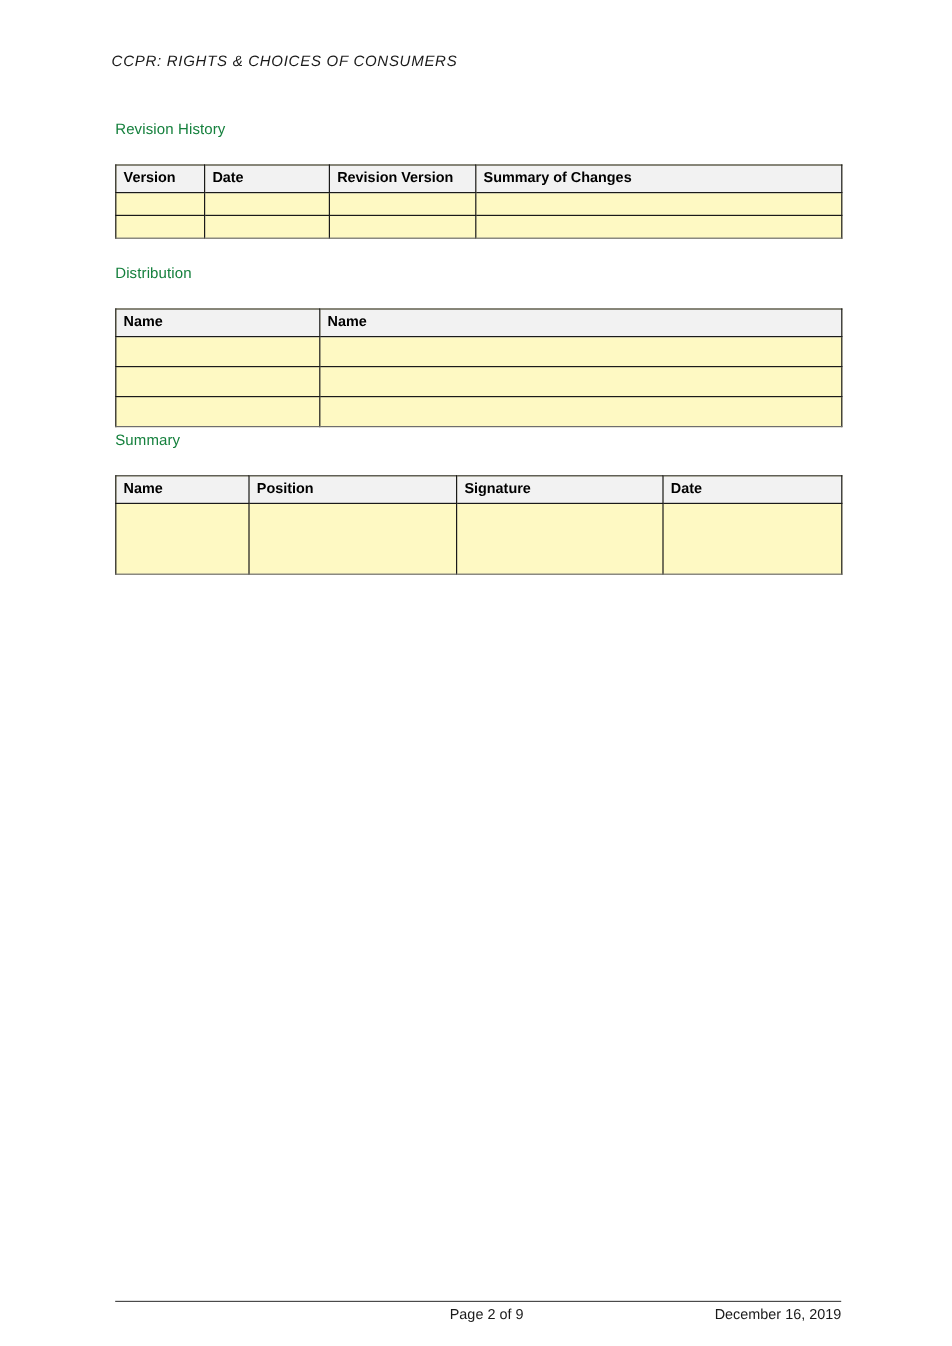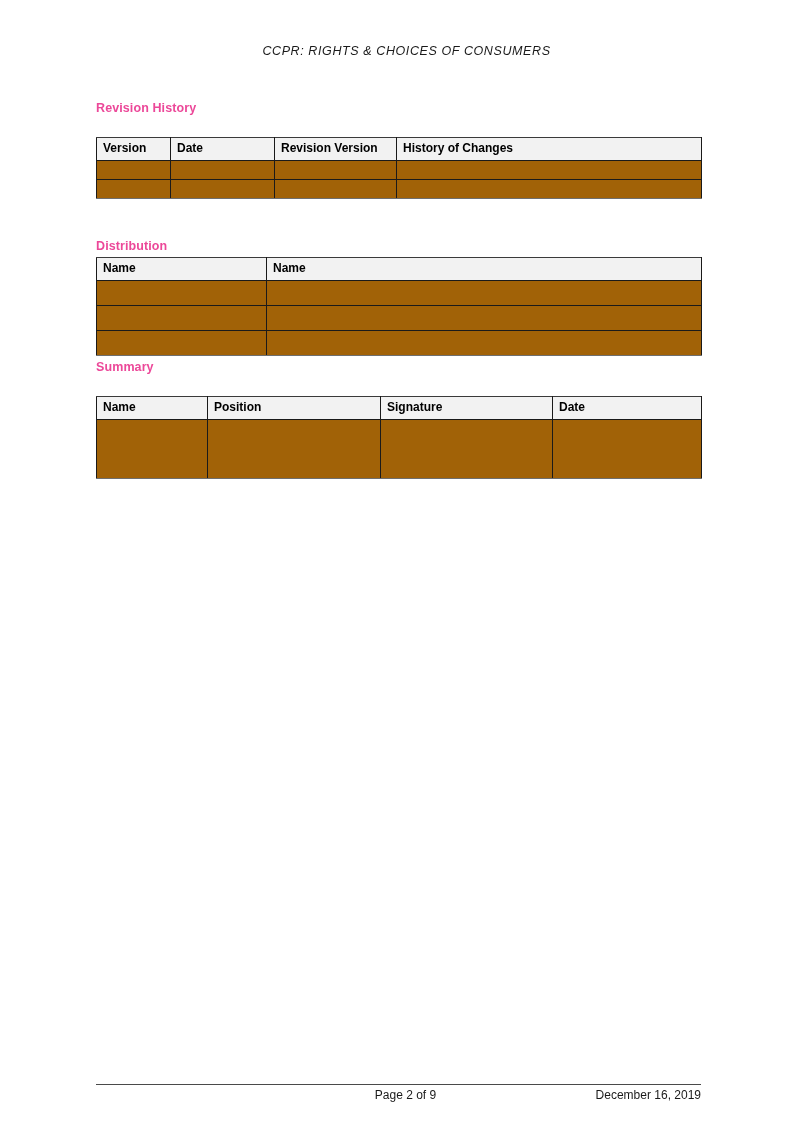--- a/index.html
+++ b/index.html
@@ -19,46 +19,46 @@
   .page {
     position: absolute;
     inset: 0;
     background: #ffffff;
   }
 
   
   .doc-header {
     position: absolute;
     top: 44px;
-    left: 104px;
-    width: 605px;
-    text-align: center;
+    left: 93px;
+    width: 605px;
+    text-align: left;
   }
   .doc-header .title {
     font-family: "Liberation Sans", sans-serif;
     font-style: italic;
     font-size: 12.5px;
     letter-spacing: 0.6px;
     color: #1a1a1a;
     white-space: nowrap;
   }
 
   .section-heading {
     font-size: 12.5px;
-    font-weight: bold;
-    color: #ec4899;
+    font-weight: normal;
+    color: #15803d;
     letter-spacing: 0.1px;
   }
 
   
   table.doc-table {
     width: 605px;
     border-collapse: collapse;
     table-layout: fixed;
-    background: #a16207;
+    background: #fef9c3;
   }
   table.doc-table td,
   table.doc-table th {
     border: 1px solid #000000;
     padding: 0;
     vertical-align: top;
     font-size: 12px;
   }
   table.doc-table thead th {
     background: #f2f2f2;
@@ -87,21 +87,21 @@
   
   tr.row-short td { height: 16px; }
   tr.row-med   td { height: 22px; }
   tr.row-tall  td { height: 56px; }
 
   
   .blk { position: absolute; left: 96px; }
 
   #heading-revision  { top: 101px; }
   #table-revision    { top: 137px; }
-  #heading-distribution { top: 239px; }
+  #heading-distribution { top: 221px; }
   #table-distribution   { top: 257px; }
   #heading-approval  { top: 360px; }
   #table-approval    { top: 396px; }
 
   
   .doc-footer {
     position: absolute;
     left: 96px;
     top: 1084px;
     width: 605px;
@@ -151,21 +151,21 @@
         <col style="width:74px">
         <col style="width:104px">
         <col style="width:122px">
         <col style="width:305px">
       </colgroup>
       <thead>
         <tr>
           <th>Version</th>
           <th>Date</th>
           <th>Revision Version</th>
-          <th>History of Changes</th>
+          <th>Summary of Changes</th>
         </tr>
       </thead>
       <tbody>
         <tr class="row-short">
           <td></td>
           <td></td>
           <td></td>
           <td></td>
         </tr>
         <tr class="row-short">

